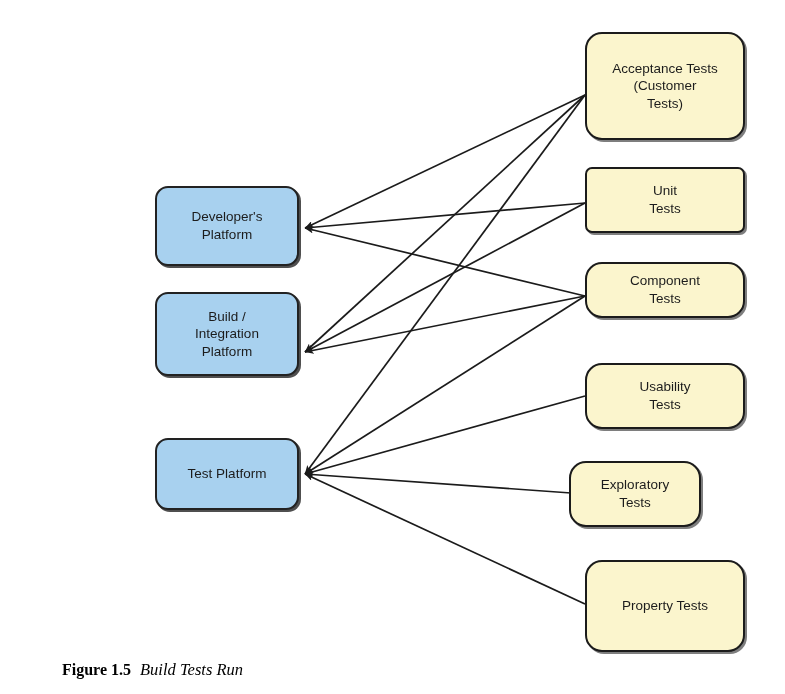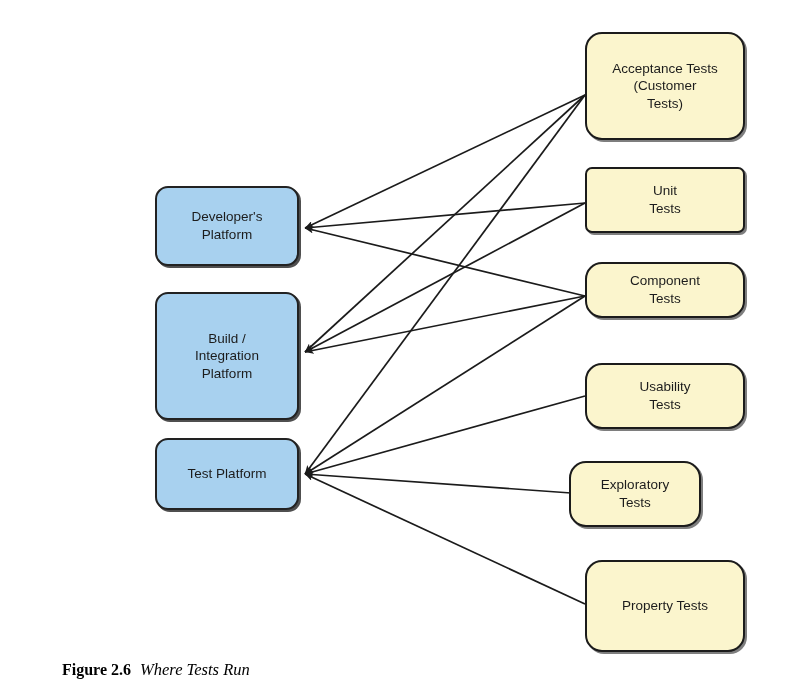--- a/index.html
+++ b/index.html
@@ -80,21 +80,21 @@
       <line x1="585" y1="396" x2="305" y2="474" stroke="#1b1b1b" stroke-width="1.7" marker-end="url(#arrowhead)"></line>
       <line x1="585" y1="494" x2="305" y2="474" stroke="#1b1b1b" stroke-width="1.7" marker-end="url(#arrowhead)"></line>
       <line x1="585" y1="604" x2="305" y2="474" stroke="#1b1b1b" stroke-width="1.7" marker-end="url(#arrowhead)"></line>
     </svg>
 
   <div class="node platform" id="n-developers-platform" style="left: 155px; top: 186px; width: 144px; height: 80px;">
     <span class="lbl">Developer's
 Platform</span>
   </div>
 
-  <div class="node platform" id="n-build-integration-platform" style="left: 155px; top: 292px; width: 144px; height: 128px;">
+  <div class="node platform" id="n-build-integration-platform" style="left: 155px; top: 292px; width: 144px; height: 84px;">
     <span class="lbl">Build /
 Integration
 Platform</span>
   </div>
 
   <div class="node testbox" id="n-acceptance-tests" style="left: 585px; top: 32px; width: 160px; height: 108px;">
     <span class="lbl">Acceptance Tests
 (Customer
 Tests)</span>
   </div>
@@ -121,16 +121,16 @@
   <div class="node testbox" id="n-exploratory-tests" style="left: 569px; top: 461px; width: 132px; height: 66px;">
     <span class="lbl">Exploratory
 Tests</span>
   </div>
 
   <div class="node testbox" id="n-property-tests" style="left: 585px; top: 560px; width: 160px; height: 92px;">
     <span class="lbl">Property Tests</span>
   </div>
 
   <div id="caption">
-    <span class="cap-num">Figure 2.6</span><span class="cap-title">Where Tests Run</span>
+    <span class="cap-num">Figure 1.5</span><span class="cap-title">Build Tests Run</span>
   </div>
 
 </div>
 
 </body></html>

